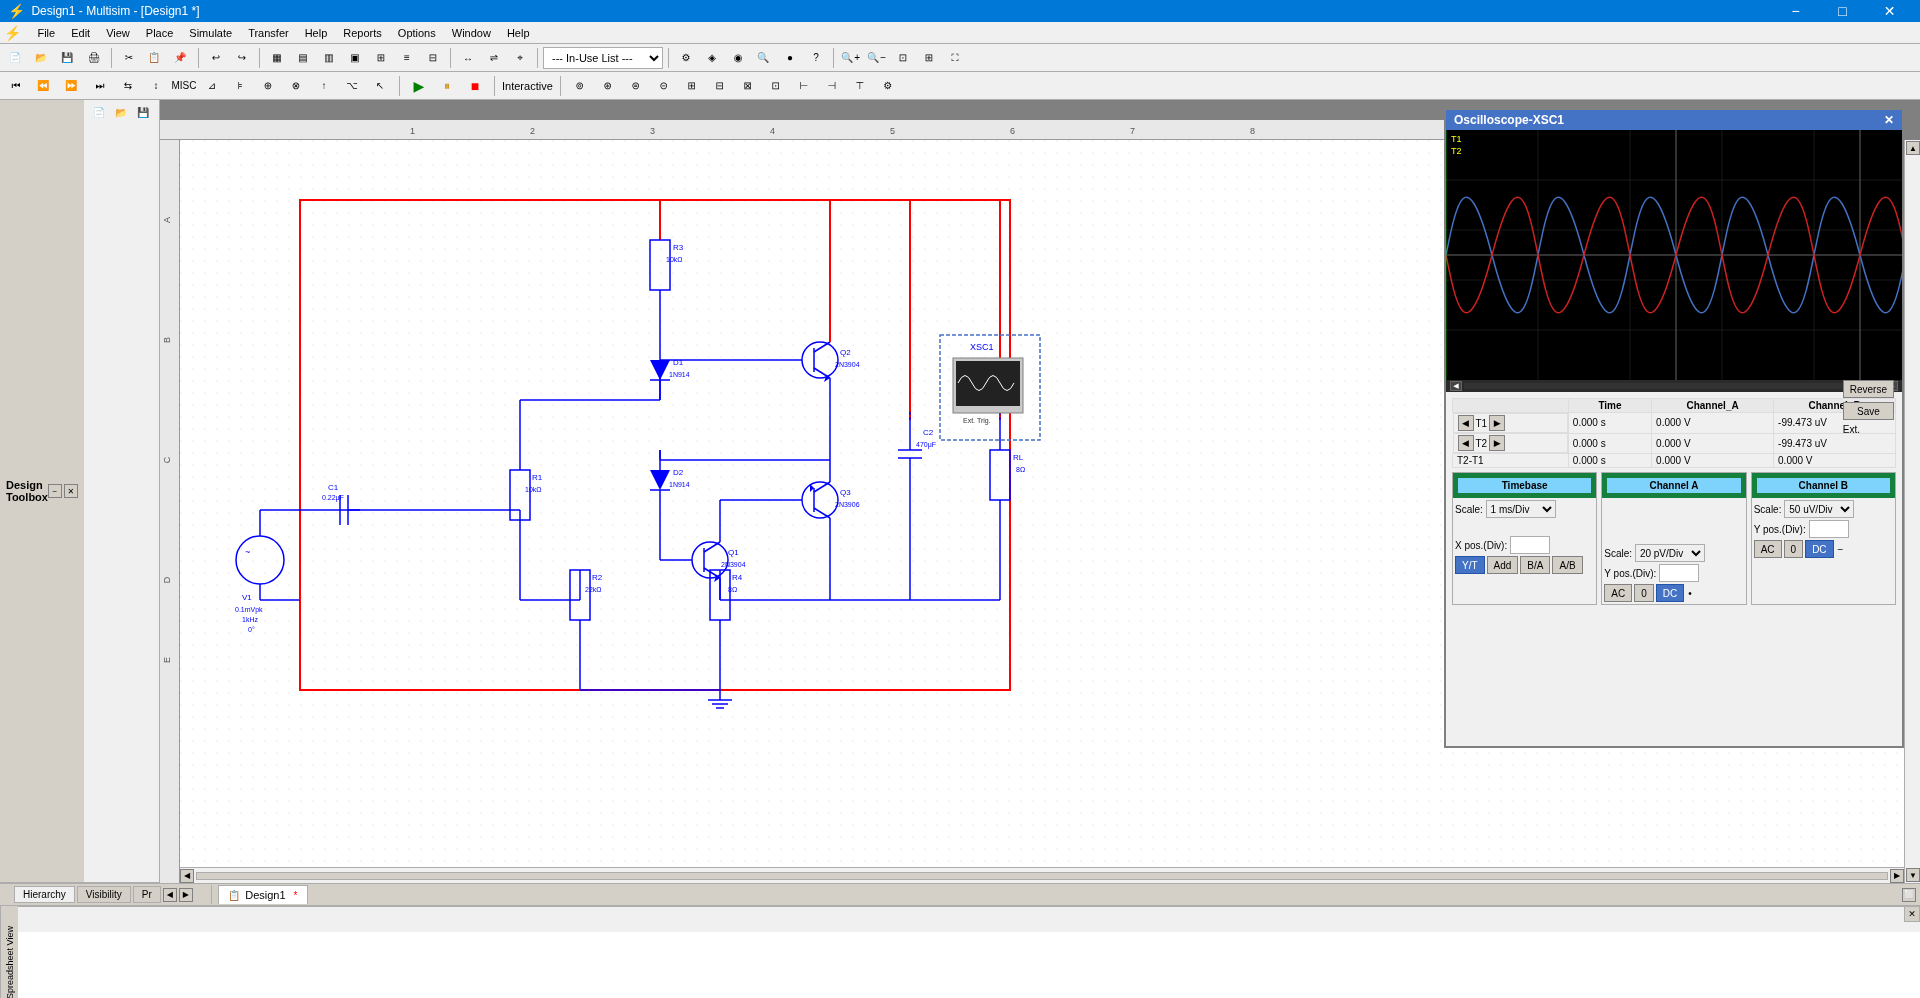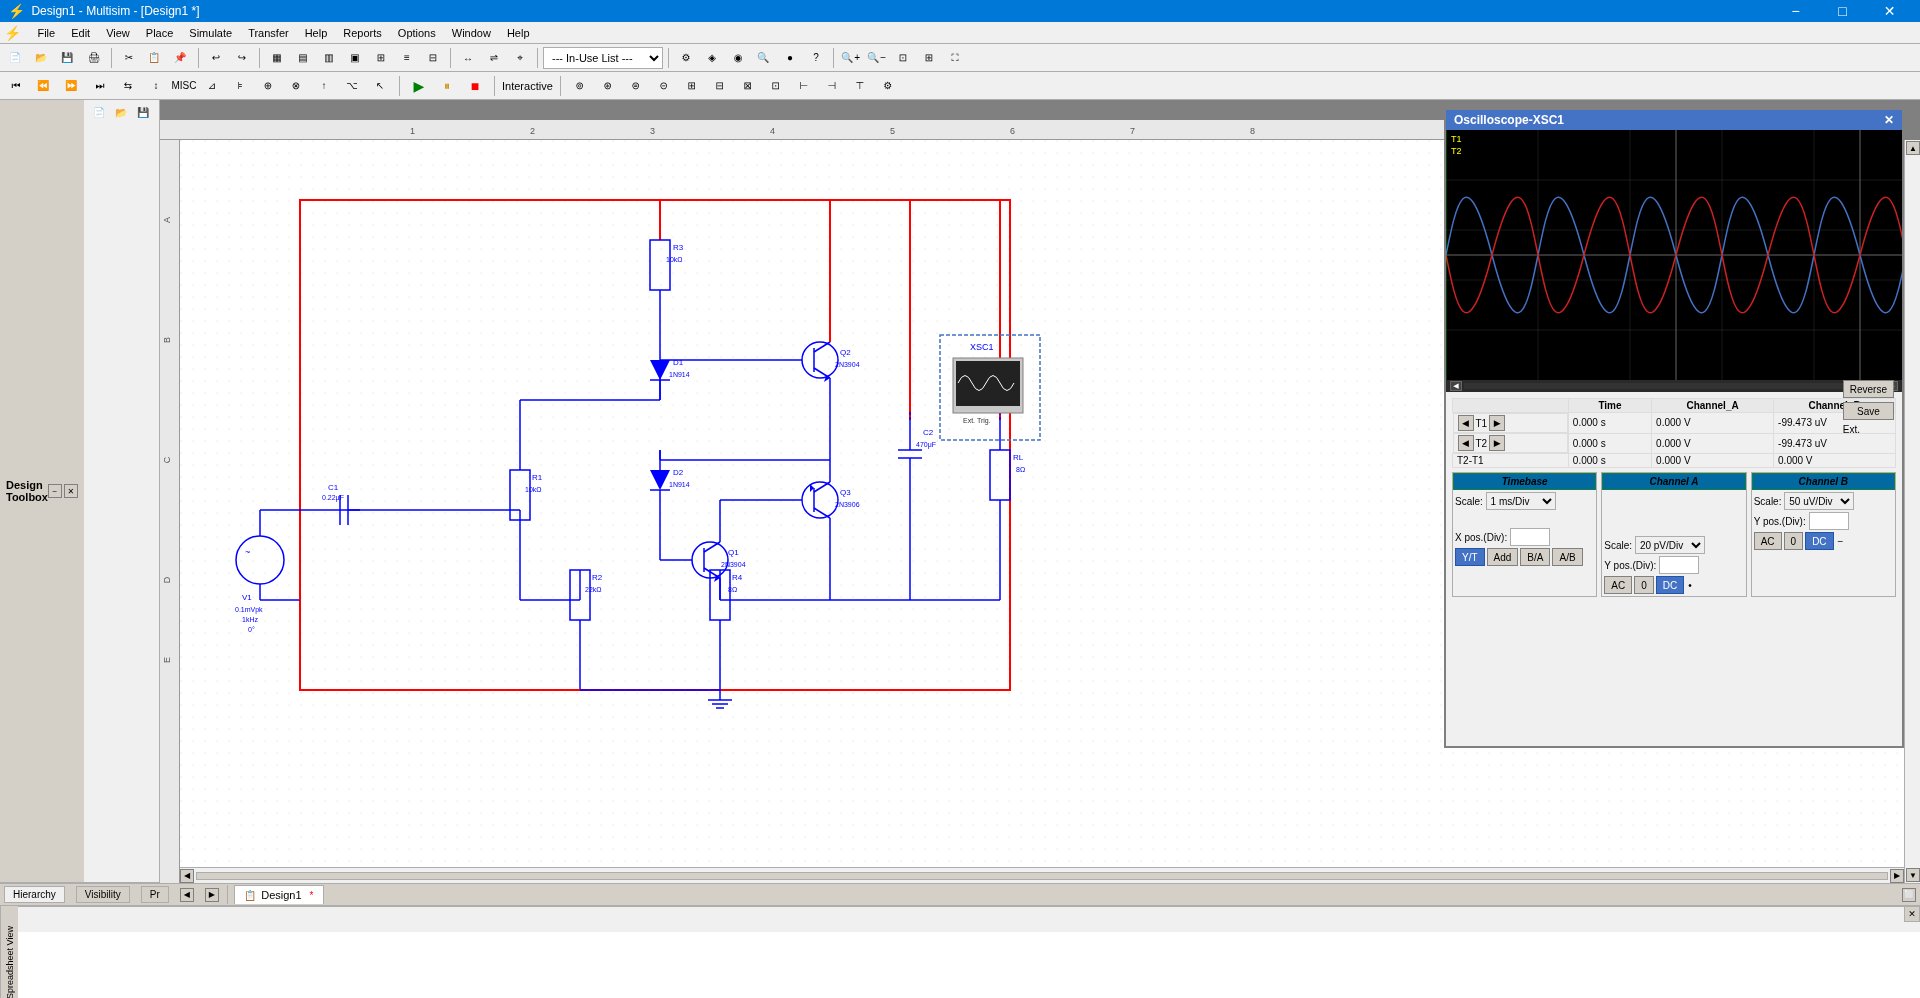--- a/index.html
+++ b/index.html
@@ -157,27 +157,26 @@
     .osc-btn-blue {
       background: #4472C4;
       color: white;
       height: 18px;
       padding: 0 6px;
       border: 1px solid #2255aa;
       font-size: 10px;
       cursor: pointer;
     }
     .osc-section-header {
-      background: #0369a1;
+      background: #7dd3fc;
       padding: 2px 4px;
       font-size: 10px;
       font-weight: bold;
-      border: 1px solid #15803d;
+      border: 5px solid #15803d;
       text-align: center;
-      font-style: italic;
     }
     .osc-table { width: 100%; border-collapse: collapse; font-size: 10px; }
     .osc-table td { padding: 1px 4px; border: 1px solid #ddd; }
     .osc-table th { padding: 1px 4px; background: #e8e8e8; border: 1px solid #ddd; font-weight: bold; }
     .hier-tab {
       padding: 2px 8px;
       background: #d4d0c8;
       border: 1px solid #adadad;
       font-size: 10px;
       cursor: pointer;
@@ -716,21 +715,21 @@
 
     <div style="position:absolute; bottom:0; left:20px; right:16px; height:16px; background:#f0f0f0; border-top:1px solid #adadad; display:flex; align-items:center;">
       <div style="width:14px; height:14px; background:#d4d0c8; border:1px solid #808080; display:flex; align-items:center; justify-content:center; font-size:8px; cursor:pointer;">◀</div>
       <div style="flex:1; height:8px; background:#d4d0c8; margin:0 2px; border:1px solid #adadad;"></div>
       <div style="width:14px; height:14px; background:#d4d0c8; border:1px solid #808080; display:flex; align-items:center; justify-content:center; font-size:8px; cursor:pointer;">▶</div>
     </div>
   </div>
 </div>
 
 <div style="display:flex; align-items:center; background:#d4d0c8; border-top:1px solid #adadad; height:22px;">
-  <div style="display:flex; align-items:center; padding:0 4px; gap:11px;">
+  <div style="display:flex; align-items:center; padding:0 14px; gap:2px;">
     <div class="hier-tab active">Hierarchy</div>
     <div class="hier-tab">Visibility</div>
     <div class="hier-tab">Pr</div>
     <button style="width:14px; height:14px; background:#d4d0c8; border:1px solid #808080; font-size:8px; cursor:pointer;">◀</button>
     <button style="width:14px; height:14px; background:#d4d0c8; border:1px solid #808080; font-size:8px; cursor:pointer;">▶</button>
   </div>
   <div style="border-left:1px solid #adadad; padding-left:6px; margin-left:4px;">
     <div class="design1-tab">
       <span style="font-size:10px;">📋</span>
       <span>Design1</span>

